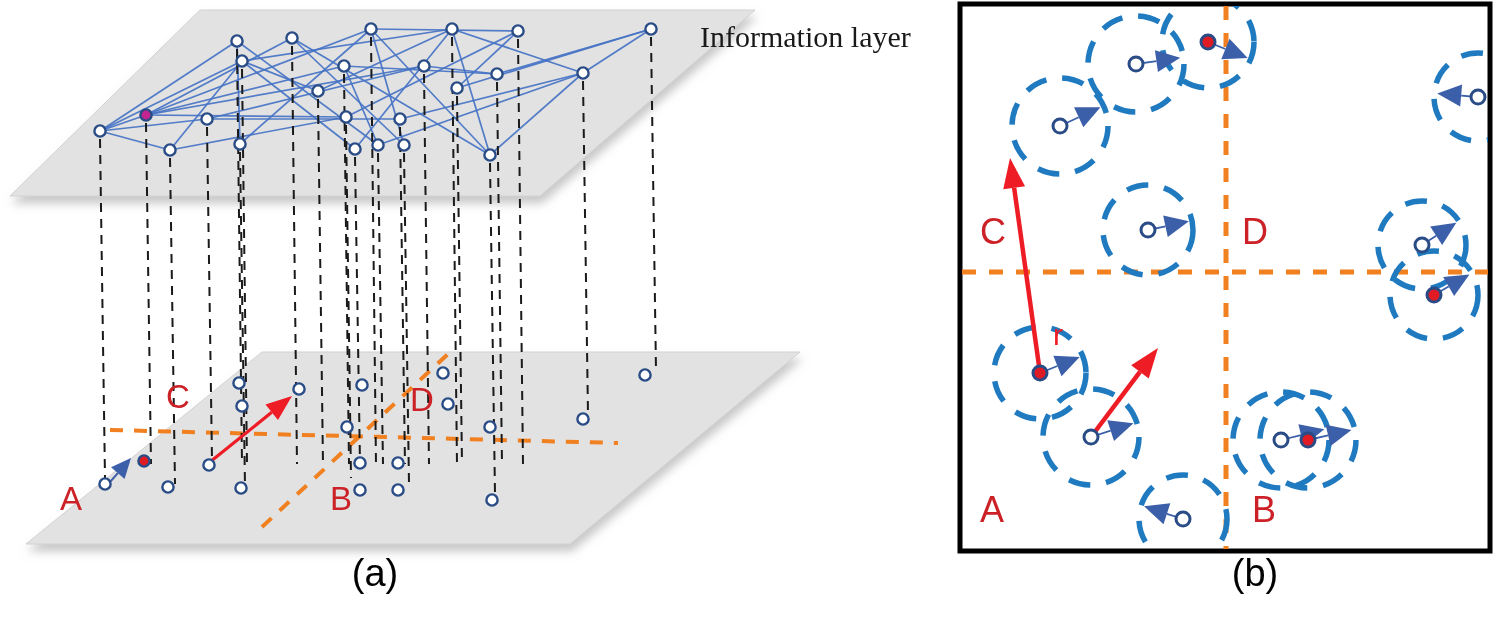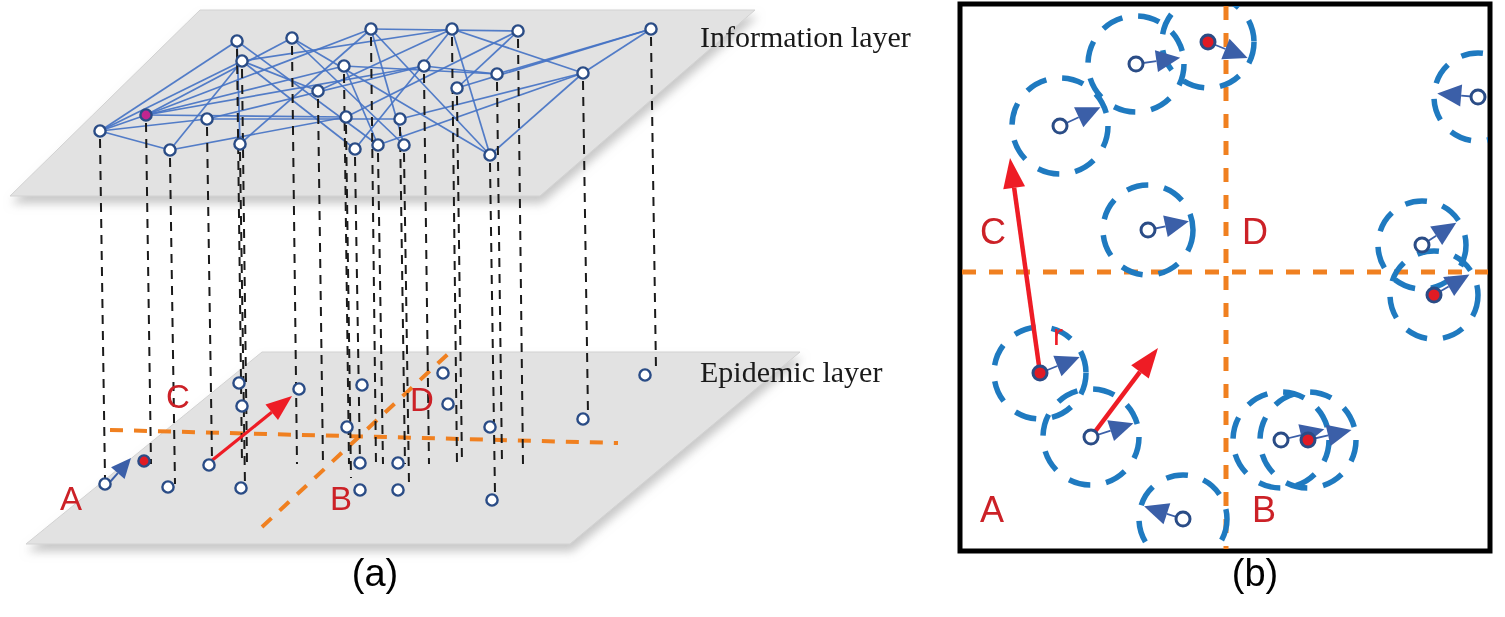--- a/index.html
+++ b/index.html
@@ -217,21 +217,20 @@
         <g>
           <text x="60" y="510" fill="#cc2127" font-size="33" font-family="&quot;Liberation Sans&quot;, sans-serif">A</text>
           <text x="330" y="510" fill="#cc2127" font-size="33" font-family="&quot;Liberation Sans&quot;, sans-serif">B</text>
           <text x="166" y="408" fill="#cc2127" font-size="33" font-family="&quot;Liberation Sans&quot;, sans-serif">C</text>
           <text x="410" y="411" fill="#cc2127" font-size="33" font-family="&quot;Liberation Sans&quot;, sans-serif">D</text>
         </g>
       </svg>
 
     <div class="layer-label" id="label-information">Information layer</div>
 
-    <div class="layer-label" id="label-epidemic">Epidemic layer</div>
   </div>
 
   <div class="panel" id="panel-b">
     <svg class="svg-layer" id="svg-b" viewBox="0 0 555 617" preserveAspectRatio="none">
         <rect x="10" y="4" width="530" height="547" fill="#ffffff" stroke="#000000" stroke-width="5"></rect>
         <g>
           <line x1="276" y1="6" x2="276" y2="549" stroke="#f08020" stroke-width="5" stroke-dasharray="14 13"></line>
           <line x1="12" y1="272" x2="538" y2="272" stroke="#f08020" stroke-width="5" stroke-dasharray="14 13"></line>
         </g>
         <clipPath id="bClip">

